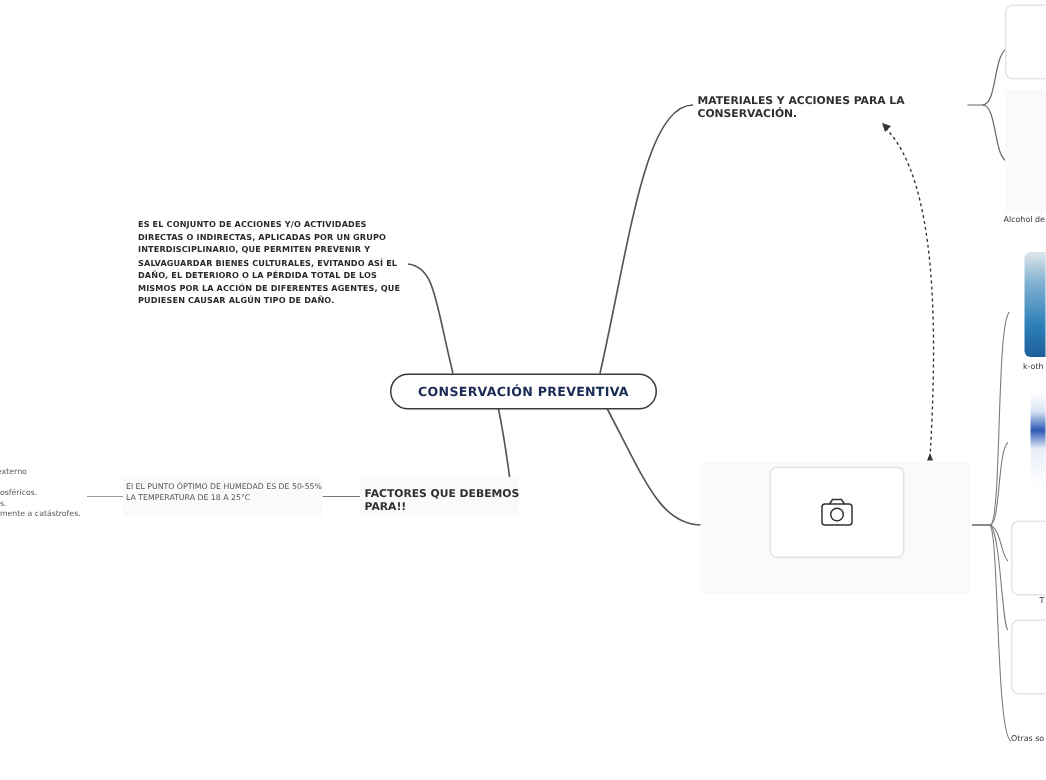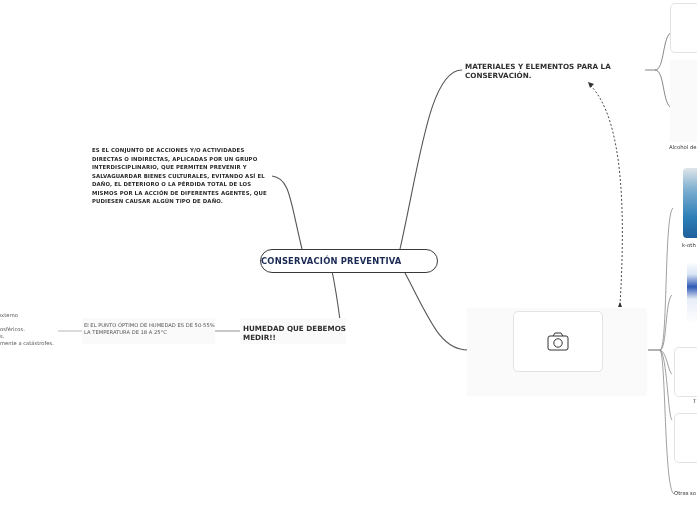--- a/index.html
+++ b/index.html
@@ -3,21 +3,21 @@
 <meta charset="utf-8">
 <style>
   html, body { margin:0; padding:0; }
   body { width:697px; height:520px; background:#ffffff; position:relative; overflow:hidden; font-family:"DejaVu Sans", "Liberation Sans", sans-serif; }
   .canvas { position:absolute; left:0; top:0; width:697px; height:520px; }
   svg.links { position:absolute; left:0; top:0; }
   .node { position:absolute; }
   .central {
     left:260px; top:249px; width:176px; height:22px;
     border:1.3px solid #3a3a3a; border-radius:12px; background:#ffffff;
-    display:flex; align-items:center; 
+    display:flex; align-items:center; justify-content:center;
     font-size:8.4px; font-weight:bold; color:#1b2a55; letter-spacing:0.2px;
   }
   .topic { font-size:7.2px; font-weight:bold; color:#2f2f2f; line-height:9px; }
   .desc { font-size:5.4px; font-weight:bold; color:#2a2a2a; line-height:8.5px; letter-spacing:0.1px; }
   .small { font-size:5.2px; color:#555; line-height:7px; }
   .tiny { font-size:5.3px; color:#333; line-height:7px; white-space:nowrap; }
   .imgbox { position:absolute; border:1px solid #e3e3e3; border-radius:5px; background:#ffffff; }
   .bgpanel { position:absolute; background:#fafafa; }
 </style>
 </head>
@@ -57,37 +57,37 @@
   <div class="node central">
     <span>CONSERVACIÓN PREVENTIVA</span>
   </div>
 
   <div class="node desc" style="left:92px; top:146px; width:178px;">
     <span>ES EL CONJUNTO DE ACCIONES Y/O ACTIVIDADES DIRECTAS O INDIRECTAS, APLICADAS POR UN GRUPO INTERDISCIPLINARIO, QUE PERMITEN PREVENIR Y SALVAGUARDAR BIENES CULTURALES, EVITANDO ASÍ EL DAÑO, EL DETERIORO O LA PÉRDIDA TOTAL DE LOS MISMOS POR LA ACCIÓN DE DIFERENTES AGENTES, QUE PUDIESEN CAUSAR ALGÚN TIPO DE DAÑO.</span>
   </div>
 
   <div class="bgpanel" style="left:240px; top:318px; width:106px; height:26px;"></div>
   <div class="node topic" style="left:243px; top:324px; width:110px;">
-    <span>HUMEDAD QUE DEBEMOS MEDIR!!</span>
+    <span>FACTORES QUE DEBEMOS PARA!!</span>
   </div>
   <div class="bgpanel" style="left:82px; top:318px; width:133px; height:26px;"></div>
   <div class="node small" style="left:84px; top:322px; width:132px;">
     <div>El EL PUNTO ÓPTIMO DE HUMEDAD ES DE 50-55%</div>
     <div>LA TEMPERATURA DE 18 A 25°C</div>
   </div>
   <div class="node small" style="left:0; top:312px; width:60px; overflow:hidden;">
     <div style="margin-left:-2px">externo</div>
     <div style="height:7px"></div>
     <div>osféricos.</div>
     <div>s.</div>
     <div>mente a catástrofes.</div>
   </div>
 
   <div class="node topic" style="left:465px; top:62px; width:160px;">
-    <span>MATERIALES Y ELEMENTOS PARA LA CONSERVACIÓN.</span>
+    <span>MATERIALES Y ACCIONES PARA LA CONSERVACIÓN.</span>
   </div>
 
   <div class="bgpanel" style="left:467px; top:308px; width:180px; height:88px;"></div>
   <div class="imgbox" style="left:513px; top:311px; width:88px; height:59px;">
     <svg width="88" height="59">
       <rect x="34" y="24" width="20" height="14" rx="2" fill="none" stroke="#333" stroke-width="1"></rect>
       <path d="M39,24 L41,21 L47,21 L49,24" fill="none" stroke="#333" stroke-width="1"></path>
       <circle cx="44" cy="31" r="4.2" fill="none" stroke="#333" stroke-width="1"></circle>
     </svg>
   </div>

